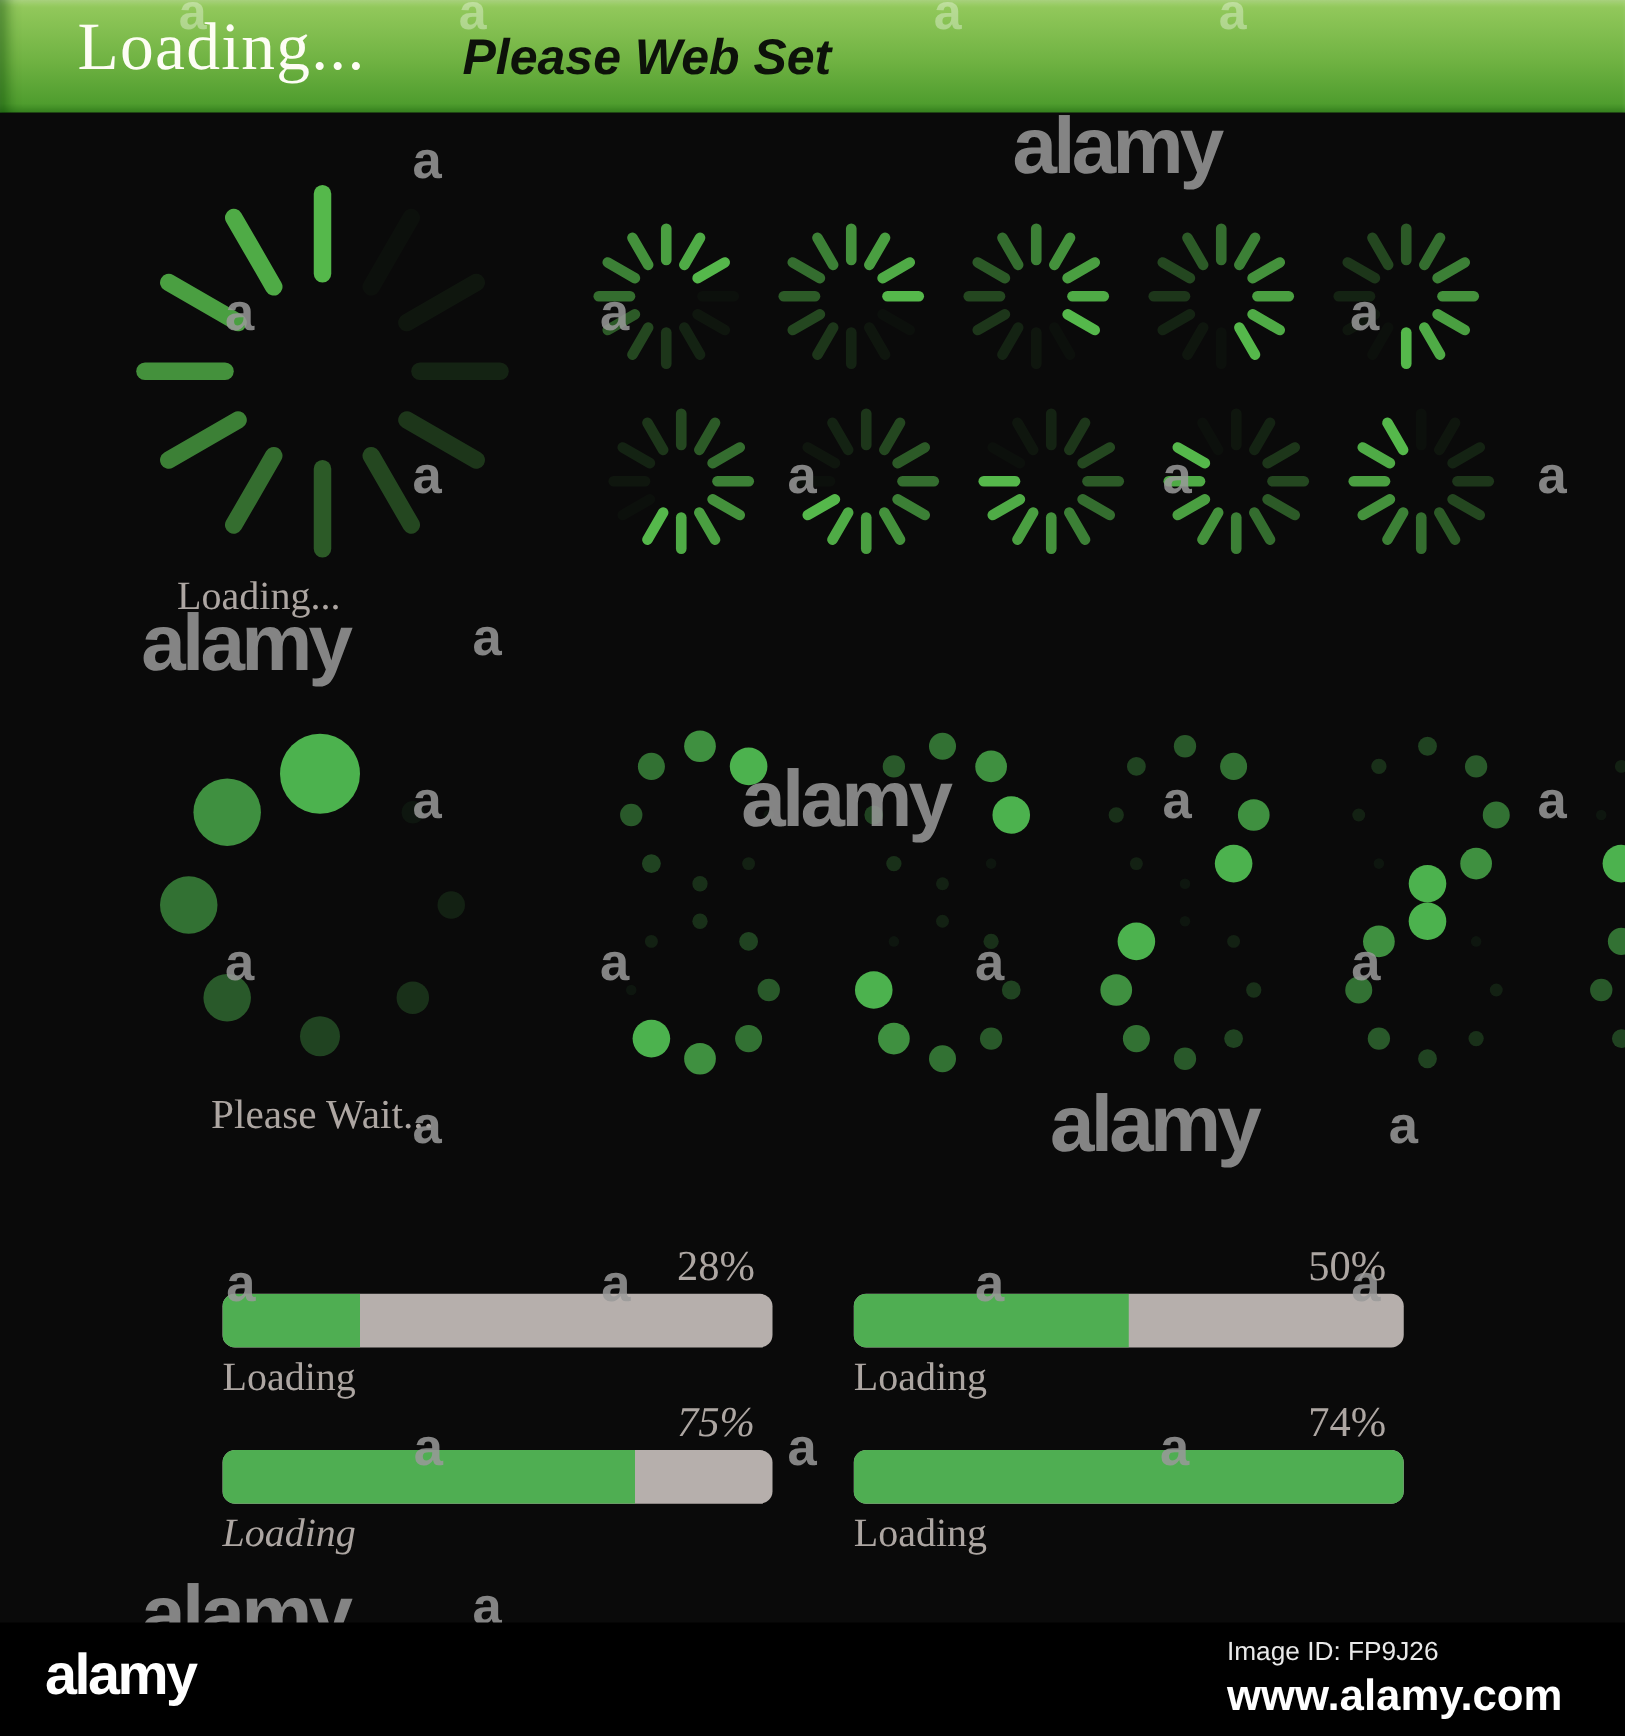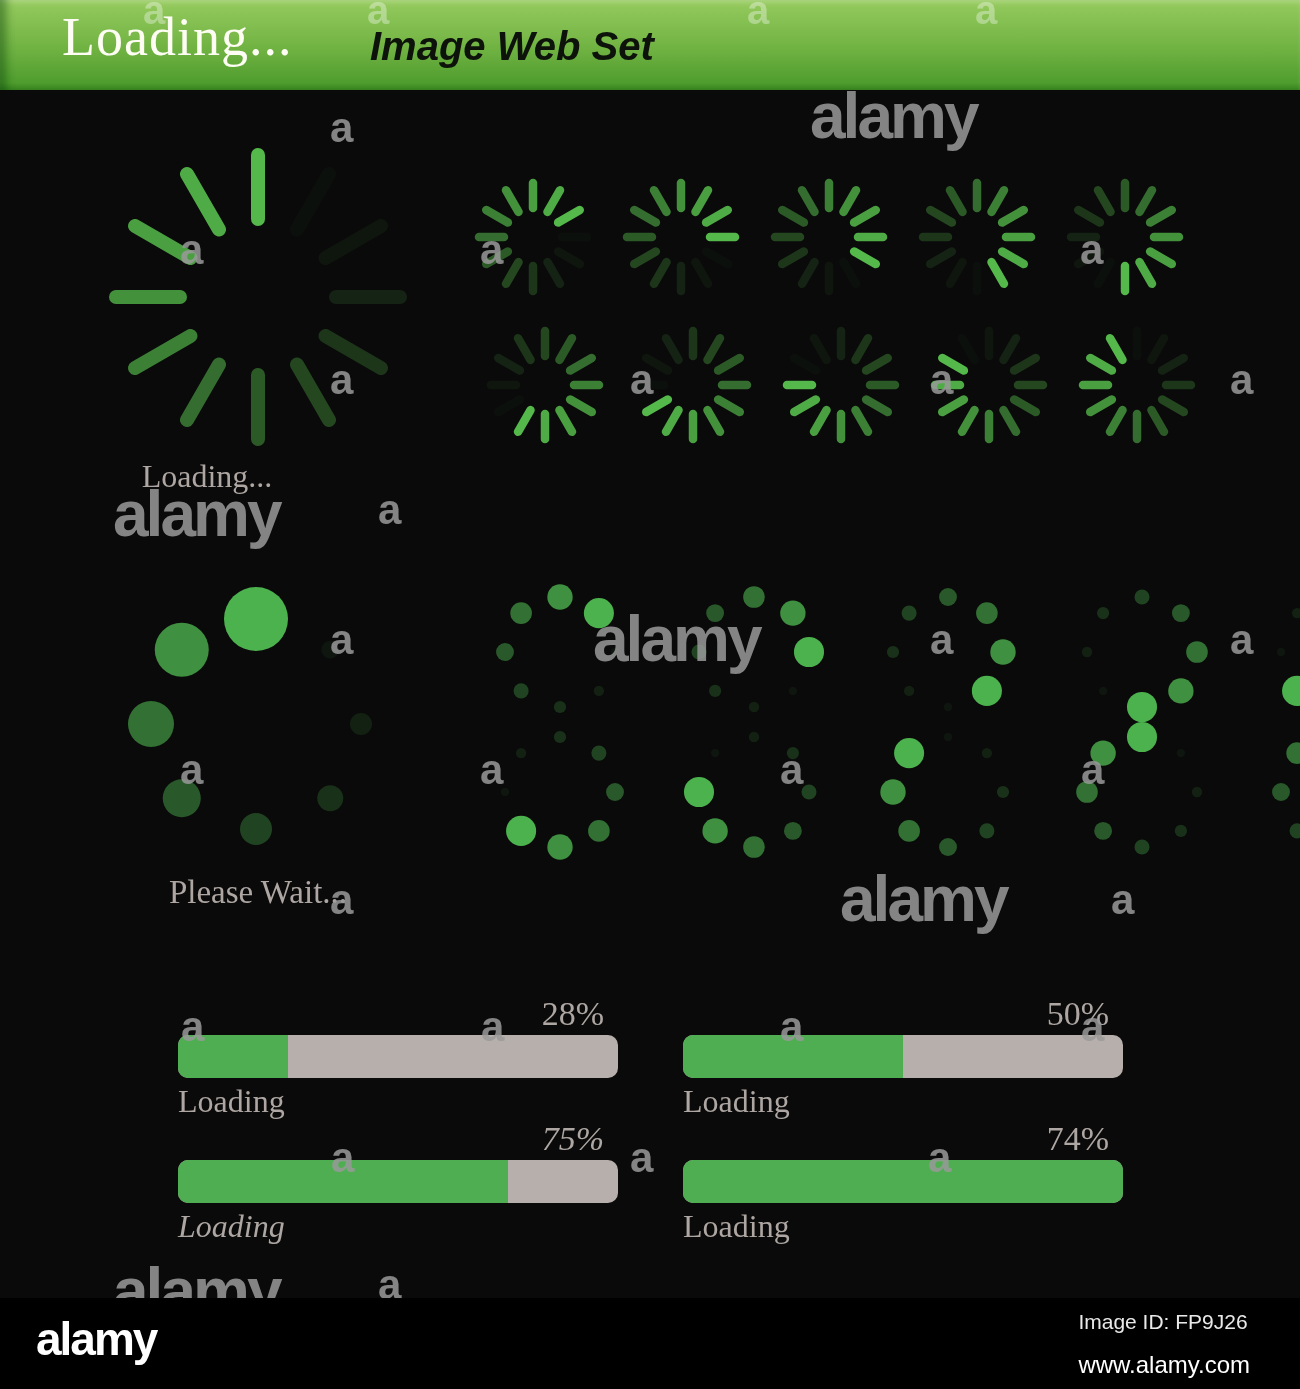--- a/index.html
+++ b/index.html
@@ -36,30 +36,30 @@
         font-size:42px;color:#9a9a9a;opacity:.85;line-height:1;}
   .wm-logo{position:absolute;font-family:"Liberation Sans",sans-serif;font-weight:bold;
         font-size:64px;color:#9a9a9a;opacity:.85;letter-spacing:-3px;line-height:1;}
   
   .bottom-bar{position:absolute;left:0;top:1298px;width:1300px;height:91px;background:#000;z-index:6;}
   .bb-logo{position:absolute;left:36px;top:14px;font-family:"Liberation Sans",sans-serif;
            font-weight:bold;font-size:46px;color:#fff;letter-spacing:-2px;}
   .bb-right{position:absolute;right:50px;top:12px;text-align:left;
             font-family:"Liberation Sans",sans-serif;color:#fff;}
   .bb-id{font-size:21px;color:#e9e9e9;}
-  .bb-site{font-size:24px;font-weight:normal;margin-top:17px;}
+  .bb-site{font-size:35px;font-weight:bold;margin-top:3px;}
 </style>
 </head>
 <body>
 
 <div class="page" style="--header-top: #96cb5e; --header-bottom: #4f9d2e; --header-edge: #36821f; --bar-fill: #4fae52; --bar-track: #b6afac; --label-gray: #ada6a2;">
 
   <div class="header">
     <div class="header-title">Loading...</div>
-    <div class="header-subtitle">Image Web Set</div>
+    <div class="header-subtitle">Please Web Set</div>
   <div class="hdr-a" style="left: 143px;">a</div>
       <div class="hdr-a" style="left: 367px;">a</div>
       <div class="hdr-a" style="left: 747px;">a</div>
       <div class="hdr-a" style="left: 975px;">a</div>
     </div>
 
   <div class="spinner-layer" id="spinner-layer">
       <svg width="290" height="290" style="position: absolute; left: 113px; top: 152px; overflow: visible;">
         <line x1="145" y1="67" x2="145" y2="3" stroke="#55b84b" stroke-width="14" stroke-linecap="round" opacity="1"></line>
         <line x1="184" y1="77.45001850481378" x2="216" y2="22.0243926626097" stroke="#55b84b" stroke-width="14" stroke-linecap="round" opacity="0.03"></line>

